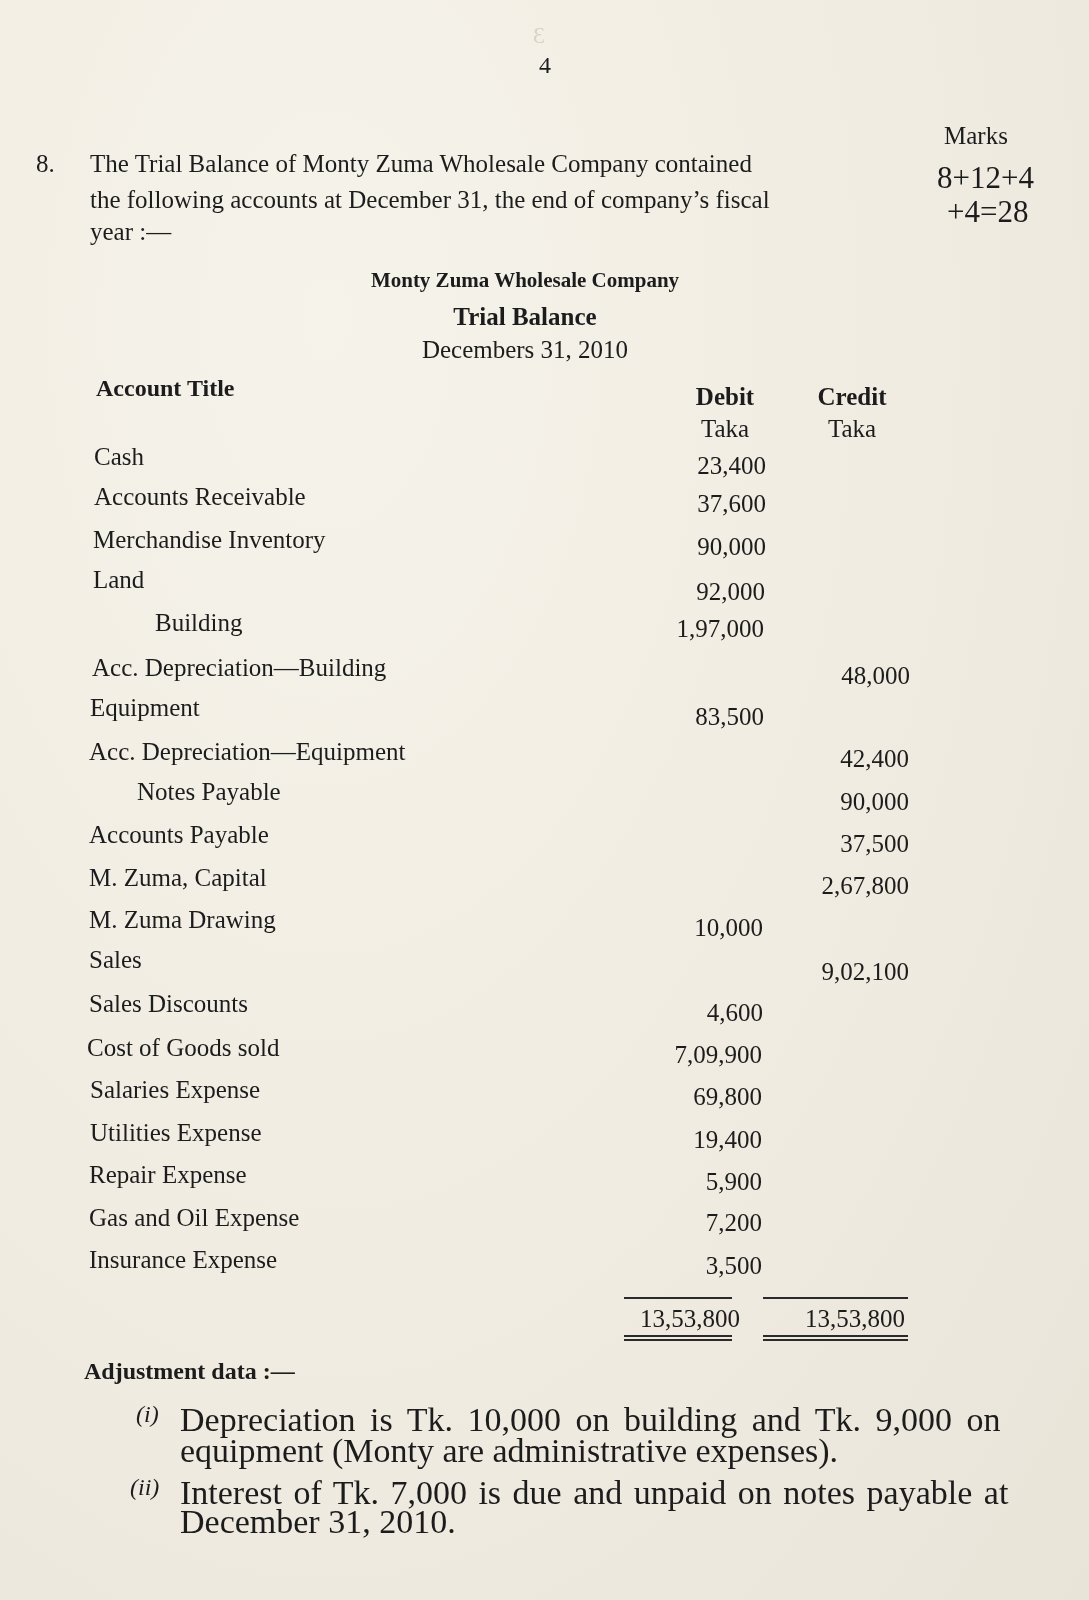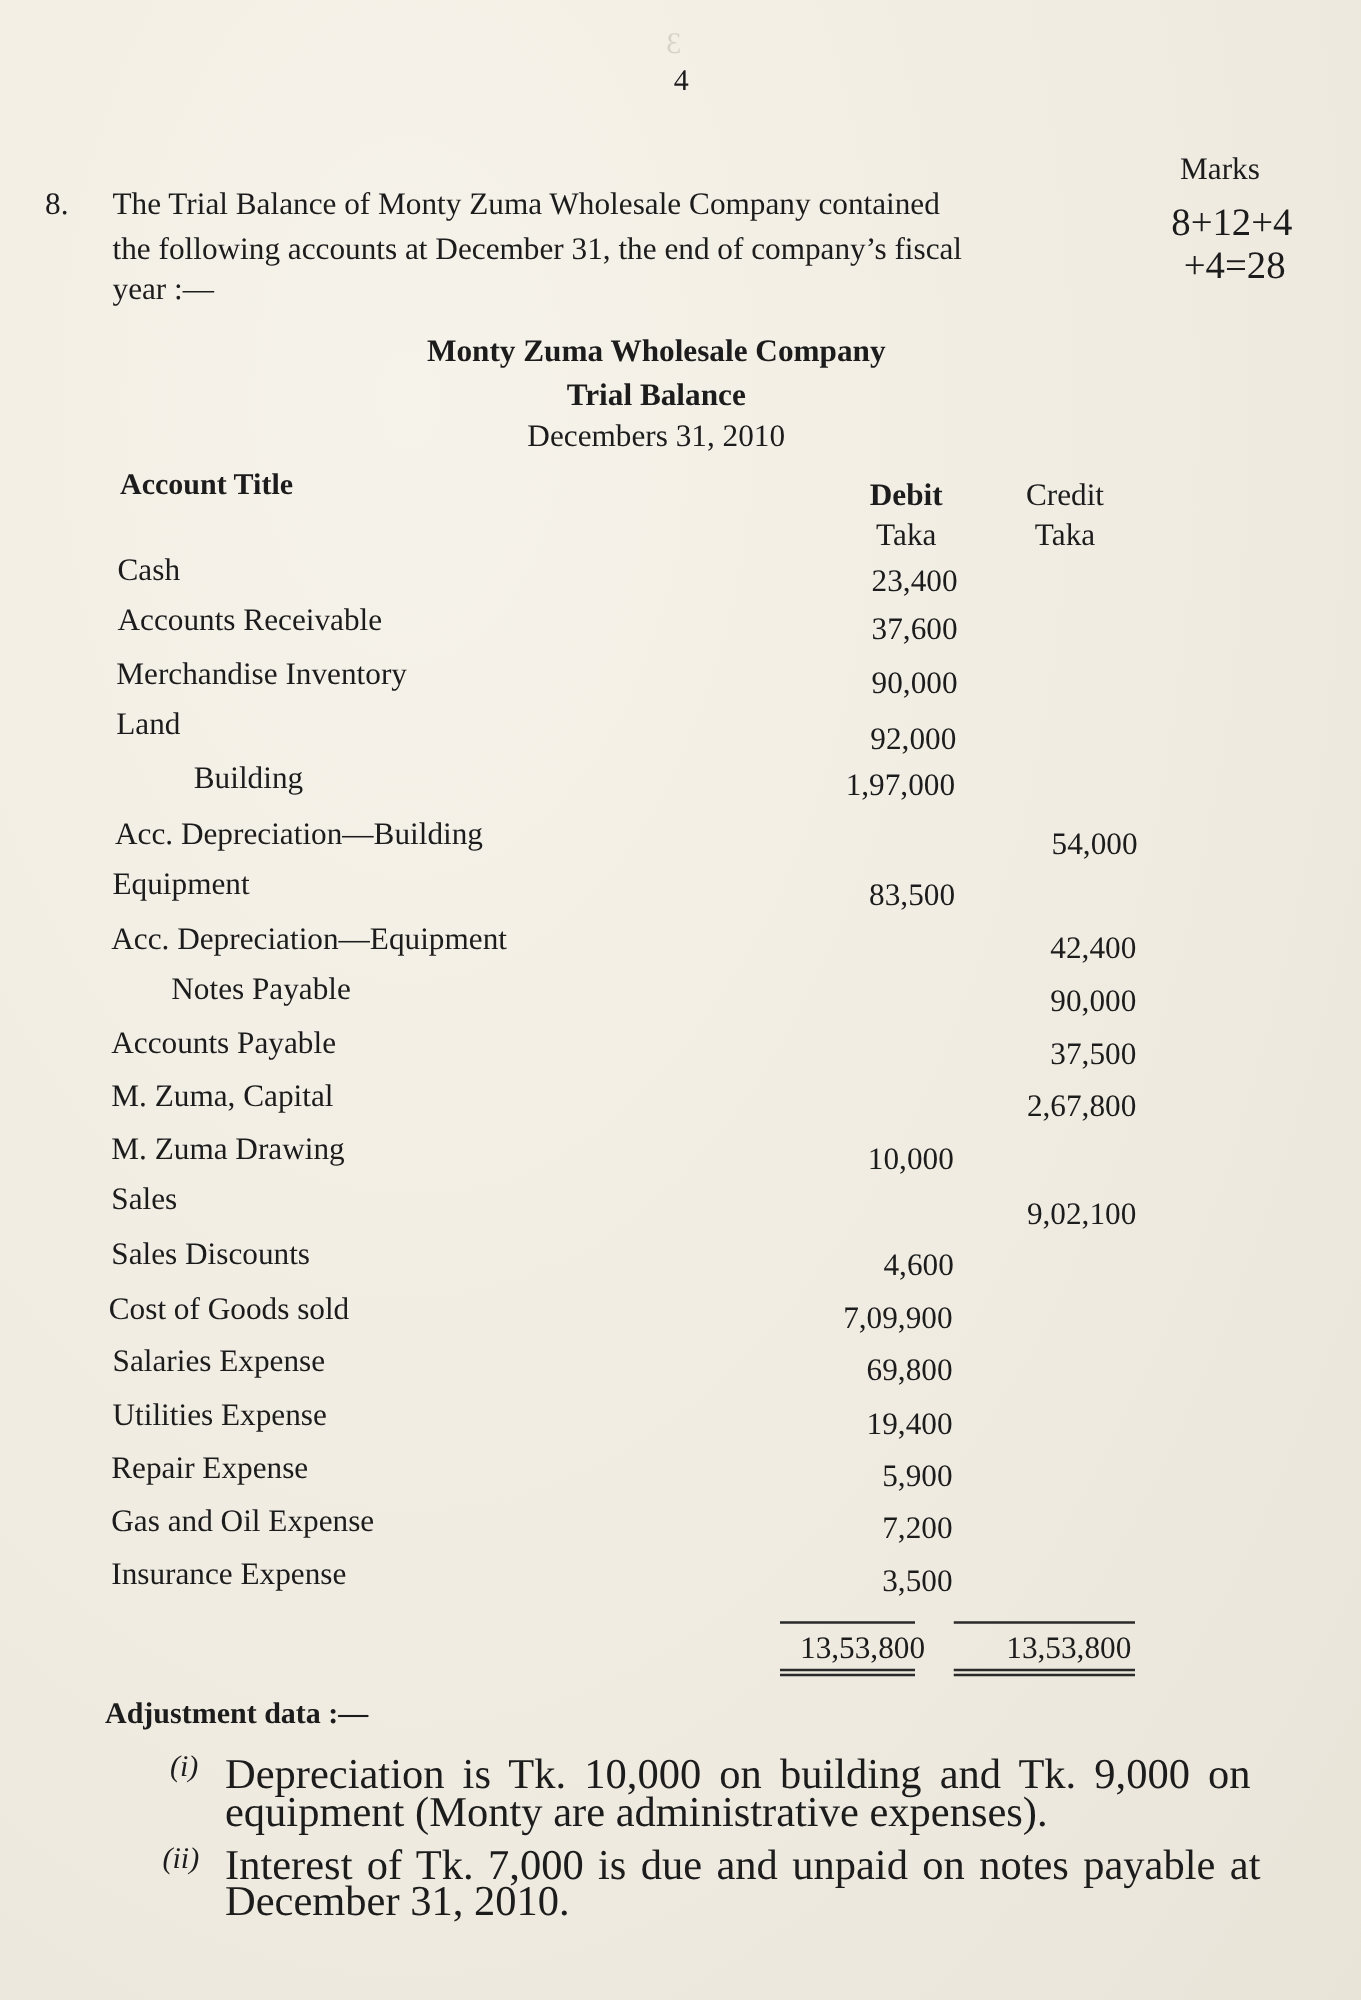--- a/index.html
+++ b/index.html
@@ -17,27 +17,27 @@
   .marks-label { left: 944px; top: 122px; font-size: 25px; }
   .q-num { left: 36px; top: 150px; font-size: 25px; }
   .q-line { left: 90px; font-size: 25px; }
   .q-l1 { top: 150px; }
   .q-l2 { top: 186px; }
   .q-l3 { top: 218px; }
   .marks-val { font-size: 31px; }
   .mv1 { left: 937px; top: 160px; }
   .mv2 { left: 947px; top: 194px; }
 
-  .tb-company { left: 0; width: 1050px; text-align: center; top: 268px; font-size: 25px; font-weight: bold; }
+  .tb-company { left: 0; width: 1050px; text-align: center; top: 268px; font-size: 21px; font-weight: bold; }
   .tb-title { left: 0; width: 1050px; text-align: center; top: 303px; font-size: 25px; font-weight: bold; }
   .tb-date { left: 0; width: 1050px; text-align: center; top: 336px; font-size: 25px; }
 
   .col-acct { left: 96px; top: 375px; font-size: 24px; font-weight: bold; }
   .col-debit { left: 680px; top: 383px; font-size: 25px; font-weight: bold; width: 90px; text-align: center; }
-  .col-credit { left: 802px; top: 383px; font-size: 25px; font-weight: normal; width: 100px; text-align: center; }
+  .col-credit { left: 802px; top: 383px; font-size: 25px; font-weight: bold; width: 100px; text-align: center; }
   .col-debit-sub { left: 680px; top: 415px; font-size: 25px; width: 90px; text-align: center; }
   .col-credit-sub { left: 802px; top: 415px; font-size: 25px; width: 100px; text-align: center; }
 
   .row-title { font-size: 25px; }
   .row-debit { font-size: 25px; width: 160px; text-align: right; }
   .row-credit { font-size: 25px; width: 160px; text-align: right; }
 
   .total-line { height: 2px; background: #2a2a2a; }
   .dbl-line { height: 0; border-top: 2px solid #2a2a2a; border-bottom: 2px solid #2a2a2a; padding-top: 2px; }
 
@@ -85,21 +85,21 @@
     <div class="abs row-title" style="left:93px; top:526px;">Merchandise Inventory</div>
     <div class="abs row-debit" style="left:606px; top:533px;">90,000</div>
 
     <div class="abs row-title" style="left:93px; top:566px;">Land</div>
     <div class="abs row-debit" style="left:605px; top:578px;">92,000</div>
 
     <div class="abs row-title" style="left:108px; top:609px;margin-left:47px;">Building</div>
     <div class="abs row-debit" style="left:604px; top:615px;">1,97,000</div>
 
     <div class="abs row-title" style="left:92px; top:654px;">Acc. Depreciation—Building</div>
-    <div class="abs row-credit" style="left:750px; top:662px;">54,000</div>
+    <div class="abs row-credit" style="left:750px; top:662px;">48,000</div>
 
     <div class="abs row-title" style="left:90px; top:694px;">Equipment</div>
     <div class="abs row-debit" style="left:604px; top:703px;">83,500</div>
 
     <div class="abs row-title" style="left:89px; top:738px;">Acc. Depreciation—Equipment</div>
     <div class="abs row-credit" style="left:749px; top:745px;">42,400</div>
 
     <div class="abs row-title" style="left:89px; top:778px;margin-left:48px;">Notes Payable</div>
     <div class="abs row-credit" style="left:749px; top:788px;">90,000</div>
 

